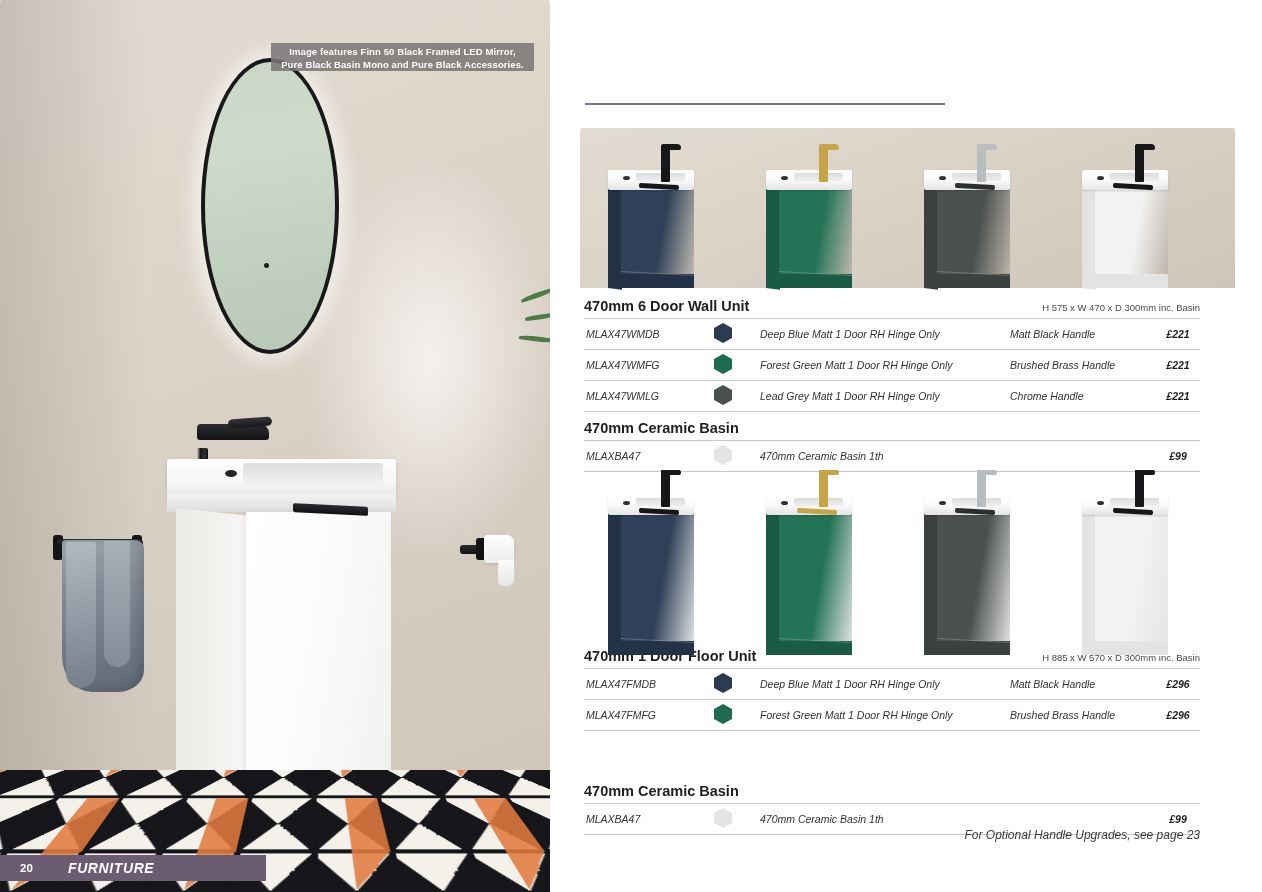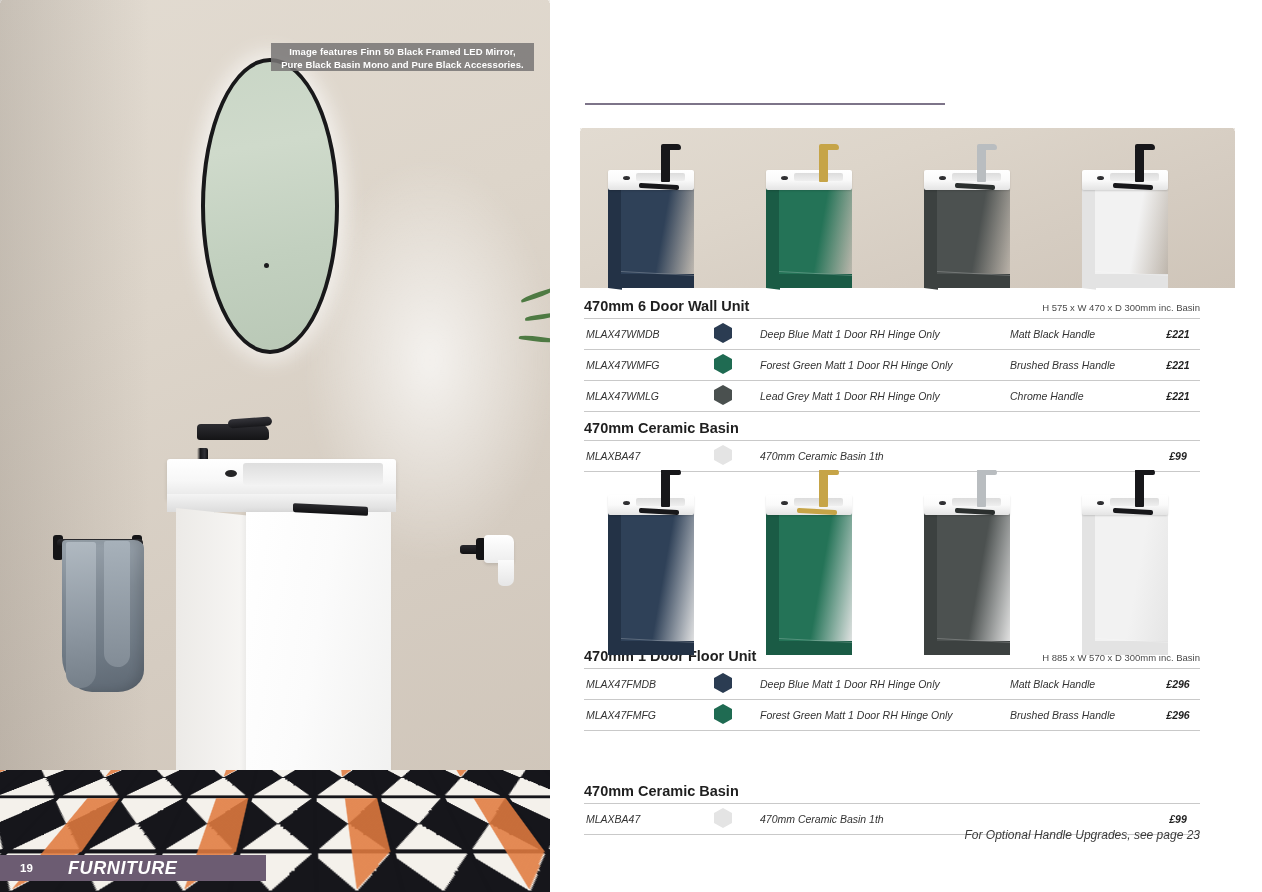--- a/index.html
+++ b/index.html
@@ -185,21 +185,21 @@
     color:#ffffff; font-size:9.5px; font-weight:bold; line-height:13px;
     text-align:center; padding:2px 4px 0 4px; letter-spacing:.1px;
   }
 
   
   .footer-bar {
     position:absolute; left:0; top:855px; width:266px; height:26px;
     background:#6c5c72; display:flex; align-items:center;
   }
   .footer-page { color:#ffffff; font-size:11.5px; font-weight:bold; margin-left:20px; width:48px; }
-  .footer-label { color:#ffffff; font-size:18px; font-weight:bold; font-style:italic; letter-spacing:.6px; }
+  .footer-label { color:#ffffff; font-size:14px; font-weight:bold; font-style:italic; letter-spacing:.6px; }
 
   
   .content { position:absolute; left:550px; top:0; width:712px; height:892px; background:#fff; }
 
   .page-title {
     position:absolute; left:34px; top:42px;
     font-size:33px; font-weight:400; color:#4a4a4a; letter-spacing:.2px;
   }
   .title-rule {
     position:absolute; left:35px; top:103px; width:360px; height:2px; background:#7d7489;
@@ -318,21 +318,21 @@
     <div class="floor-inner"></div>
     <div class="floor-accent"></div>
   </div>
 
   <div class="caption">
     <div>Image features Finn 50 Black Framed LED Mirror,</div>
     <div>Pure Black Basin Mono and Pure Black Accessories.</div>
   </div>
 
   <div class="footer-bar">
-    <span class="footer-page">19</span>
+    <span class="footer-page">20</span>
     <span class="footer-label">FURNITURE</span>
   </div>
 </div>
 
 <div class="content">
 
   <div class="title-rule"></div>
 
   <div class="prod-row wall" id="row-wall">
       <div class="prod-cell" style="left: 0px; width: 150px;">

